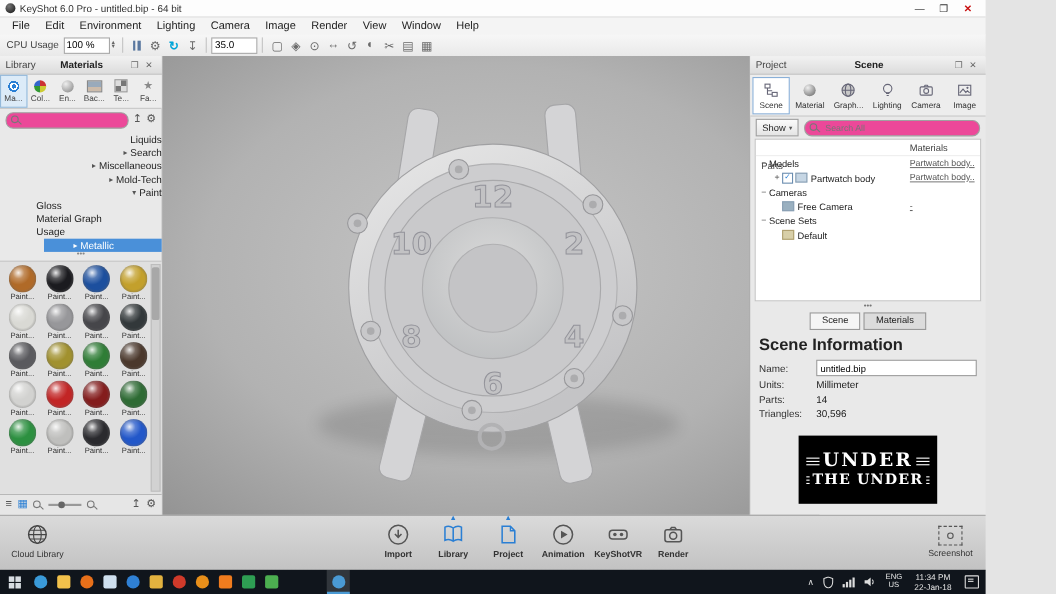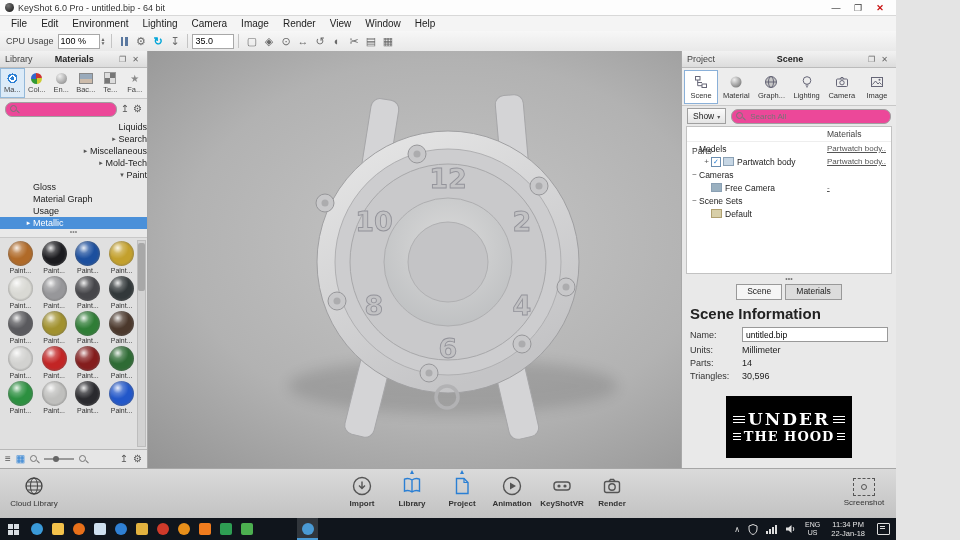--- a/index.html
+++ b/index.html
@@ -57,21 +57,21 @@
     display:flex;align-items:center;padding:0 4px;gap:3px;}
   .search-box input{border:none;outline:none;flex:1;width:40px;font-size:8px;background:transparent;}
   .mag{width:9px;height:9px;position:relative;flex:none;}
   .mag::before{content:"";position:absolute;left:0;top:0;width:5px;height:5px;border:1.3px solid #777;border-radius:50%;}
   .mag::after{content:"";position:absolute;left:5.5px;top:6px;width:3.5px;height:1.4px;background:#777;transform:rotate(45deg);}
   .tree{font-size:9px;padding:2px 0 0;flex:none;}
   .trow{height:12px;display:flex;align-items:center;white-space:nowrap;}
   .trow .arr{width:9px;text-align:center;font-size:7px;color:#555;flex:none;}
   .trow.lvl1{padding-left:28px;justify-content:flex-end;}
   .trow.lvl2{padding-left:24px;}
-  .trow.sel{background:#4a90d9;color:#fff;}
+  .trow.sel{background:#4a90d9;color:#fff;margin-left:40px;}
   .trow.sel .arr{color:#fff;}
   .dots{height:8px;line-height:6px;text-align:center;color:#888;font-size:7px;flex:none;}
   .swatch-wrap{flex:1;position:relative;background:#e0e0e0;border-top:1px solid #c8c8c8;overflow:hidden;}
   .swatch-grid{display:grid;grid-template-columns:repeat(4,1fr);gap:2px 1px;padding:3px 9px 3px 4px;align-content:start;}
   .swatch{display:flex;flex-direction:column;align-items:center;}
   .swatch .ball{width:25px;height:25px;border-radius:50%;}
   .swatch .lbl{font-size:7px;color:#333;margin-top:1px;}
   .vscroll{position:absolute;right:1px;top:2px;bottom:2px;width:7px;background:#d2d2d2;border:1px solid #bdbdbd;}
   .vscroll .thumb{position:absolute;left:0;right:0;top:2px;height:48px;background:#a8a8a8;border-radius:2px;}
   .lib-footer{height:18px;border-top:1px solid #b8b8b8;background:#e6e6e6;display:flex;align-items:center;
@@ -608,21 +608,21 @@
             <i></i>
             <i></i>
           </span>
       </div>
       <div class="logo-row small">
         <span class="rules">
             <i></i>
             <i></i>
             <i></i>
           </span>
-        <span class="logo-text">THE HOOD</span>
+        <span class="logo-text">THE UNDER</span>
         <span class="rules">
             <i></i>
             <i></i>
             <i></i>
           </span>
       </div>
     </div>
   </div>
 
   <div class="dock">

